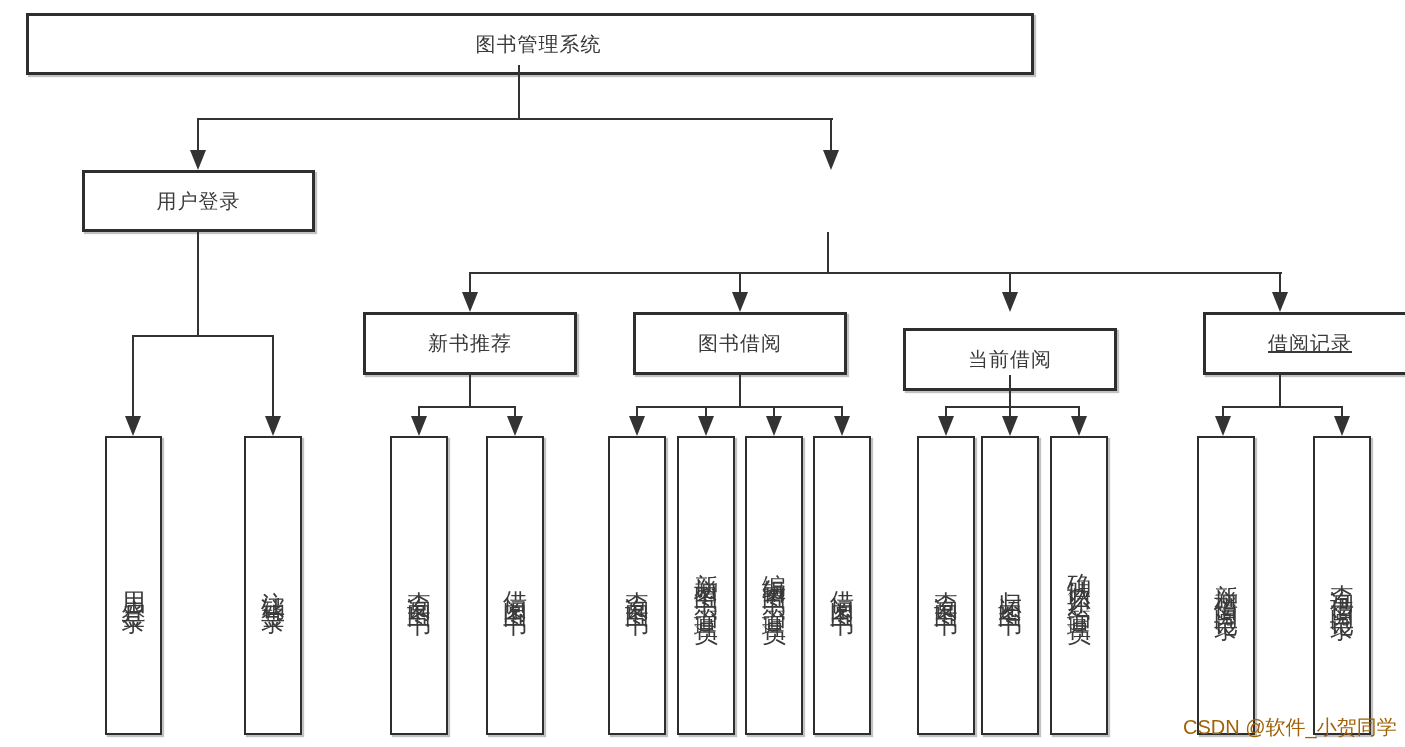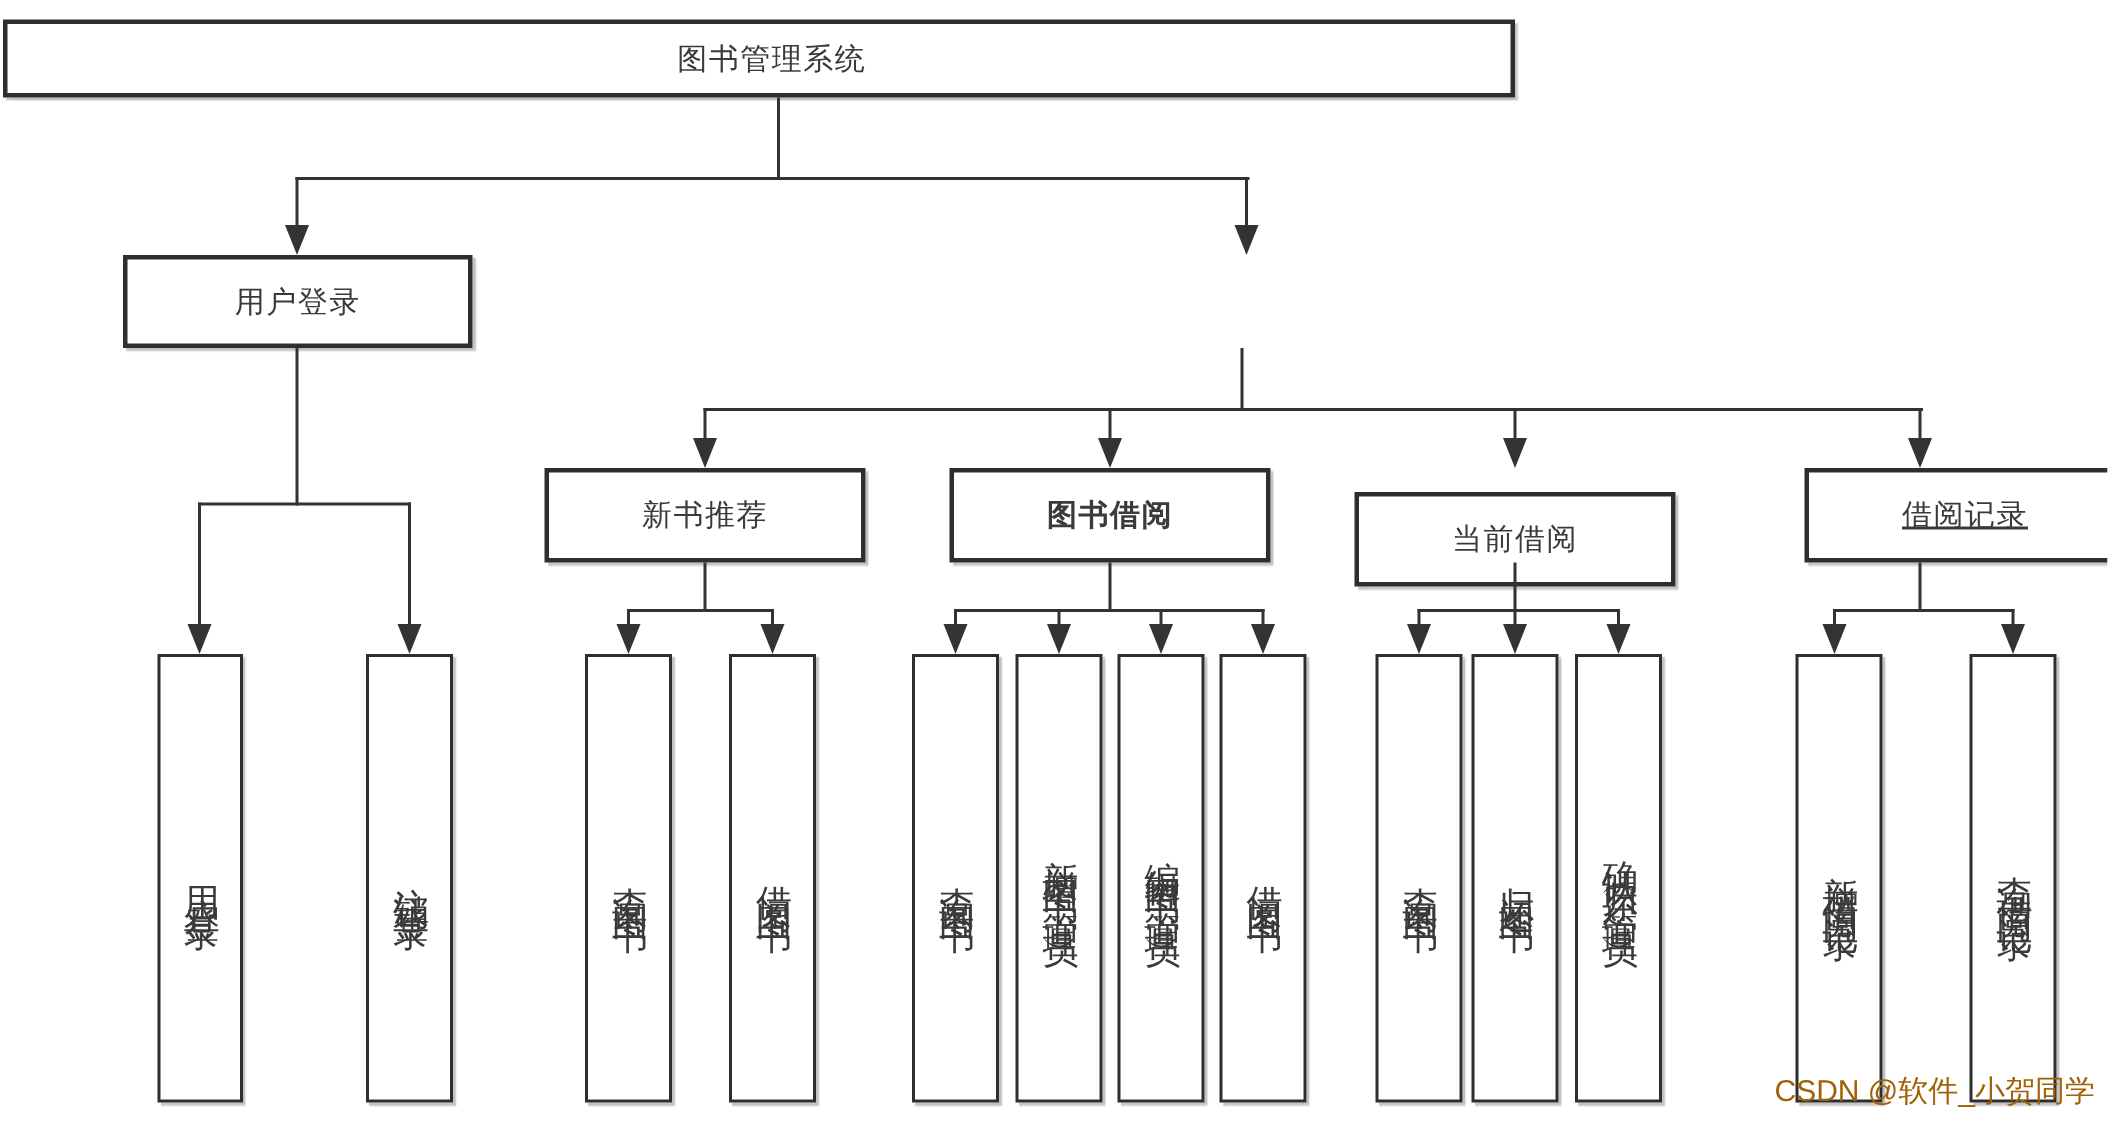--- a/index.html
+++ b/index.html
@@ -29,21 +29,21 @@
 
   
   .watermark{position:absolute;left:1183px;top:714px;z-index:9;
         color:#a16207;font-size:20px;white-space:nowrap;}
 </style>
 </head>
 <body>
 
 <div class="canvas">
 
-  <div class="node" style="left:2px;top:13px;width:1008px;height:52px;padding-left:17px;">
+  <div class="node" style="left:26px;top:13px;width:1008px;height:62px;padding-left:17px;">
     <span>图书管理系统</span>
   </div>
 
   <div class="vline" style="left:518px;top:65px;height:55px;"></div>
   <div class="hline" style="left:197px;top:118px;width:636px;"></div>
   <div class="arrow" style="left:190px;top:118px;height:52px;">
     <div class="shaft" style="height:32px;"></div>
     <div class="head" style="top:32px;"></div>
   </div>
   <div class="arrow" style="left:823px;top:118px;height:52px;">
@@ -81,21 +81,21 @@
     <div class="head" style="top:20px;"></div>
   </div>
   <div class="arrow" style="left:1272px;top:272px;height:40px;">
     <div class="shaft" style="height:20px;"></div>
     <div class="head" style="top:20px;"></div>
   </div>
 
   <div class="node" style="left:363px;top:312px;width:214px;height:63px;">
     <span>新书推荐</span>
   </div>
-  <div class="node" style="left:633px;top:312px;width:214px;height:63px;font-weight:bold;">
+  <div class="node" style="left:633px;top:312px;width:214px;height:63px;">
     <span>图书借阅</span>
   </div>
   <div class="node" style="left:903px;top:328px;width:214px;height:63px;">
     <span>当前借阅</span>
   </div>
   <div class="node" style="left:1203px;top:312px;width:214px;height:63px;text-decoration:underline;">
     <span>借阅记录</span>
   </div>
 
   <div class="vline" style="left:469px;top:375px;height:33px;"></div>

